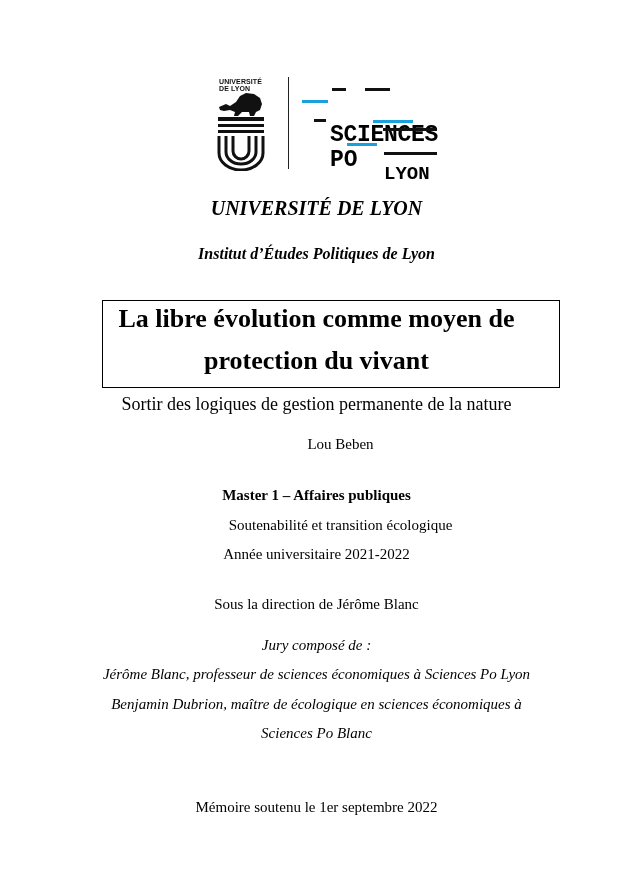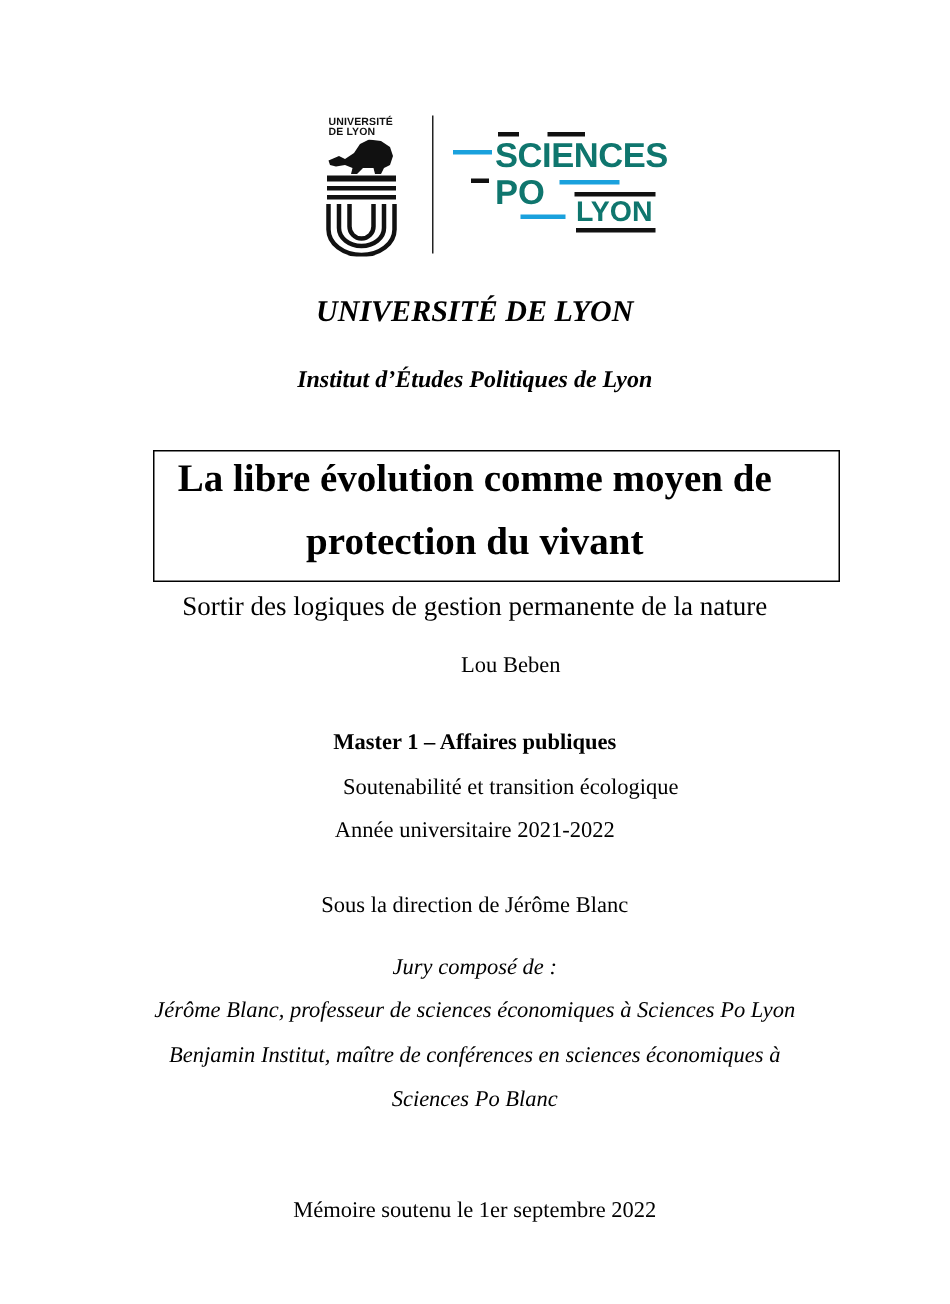--- a/index.html
+++ b/index.html
@@ -5,21 +5,21 @@
   html, body { margin:0; padding:0; background:#ffffff; }
   body { width:633px; height:869px; position:relative; overflow:hidden;
          font-family:"Liberation Serif", serif; color:#000; }
   .abs { position:absolute; }
   .center { position:absolute; left:0; width:633px; text-align:center; white-space:nowrap; }
 
   
   .ul-text { position:absolute; left:219px; top:78px; font-family:"Liberation Sans", sans-serif;
              font-size:7px; line-height:7px; font-weight:bold; letter-spacing:0.1px; color:#111; }
   .vsep { position:absolute; left:288px; top:77px; width:1px; height:92px; background:#222; }
-  .sp-word { position:absolute; font-family:Liberation Sans, sans-serif; font-weight:bold; color:#0f766e; }
+  .sp-word { position:absolute; font-family:Liberation Mono, monospace; font-weight:bold; color:#000000;margin-top:32px; }
   .bar { position:absolute; height:3px; }
   .blk { background:#111; }
   .blu { background:#1aa1dd; }
 
   .title-box { position:absolute; left:102px; top:300px; width:458px; height:88px;
                border:1px solid #000; box-sizing:border-box; }
 </style>
 </head>
 <body>
 
@@ -68,16 +68,16 @@
 <div class="center" style="top:436px;font-size:15px;margin-left:24px;">Lou Beben</div>
 
 <div class="center" style="top:487px;font-size:15px;font-weight:bold;">Master 1 – Affaires publiques</div>
 <div class="center" style="top:517px;font-size:15px;padding-left:24px;">Soutenabilité et transition écologique</div>
 <div class="center" style="top:546px;font-size:15px;">Année universitaire 2021-2022</div>
 
 <div class="center" style="top:596px;font-size:15px;">Sous la direction de Jérôme Blanc</div>
 
 <div class="center" style="top:637px;font-size:15px;font-style:italic;">Jury composé de :</div>
 <div class="center" style="top:666px;font-size:15px;font-style:italic;">Jérôme Blanc, professeur de sciences économiques à Sciences Po Lyon</div>
-<div class="center" style="top:696px;font-size:15px;font-style:italic;">Benjamin Institut, maître de conférences en sciences économiques à</div>
+<div class="center" style="top:696px;font-size:15px;font-style:italic;">Benjamin Dubrion, maître de écologique en sciences économiques à</div>
 <div class="center" style="top:725px;font-size:15px;font-style:italic;">Sciences Po Blanc</div>
 
 <div class="center" style="top:799px;font-size:15px;font-weight:normal;">Mémoire soutenu le 1er septembre 2022</div>
 
 </body></html>

